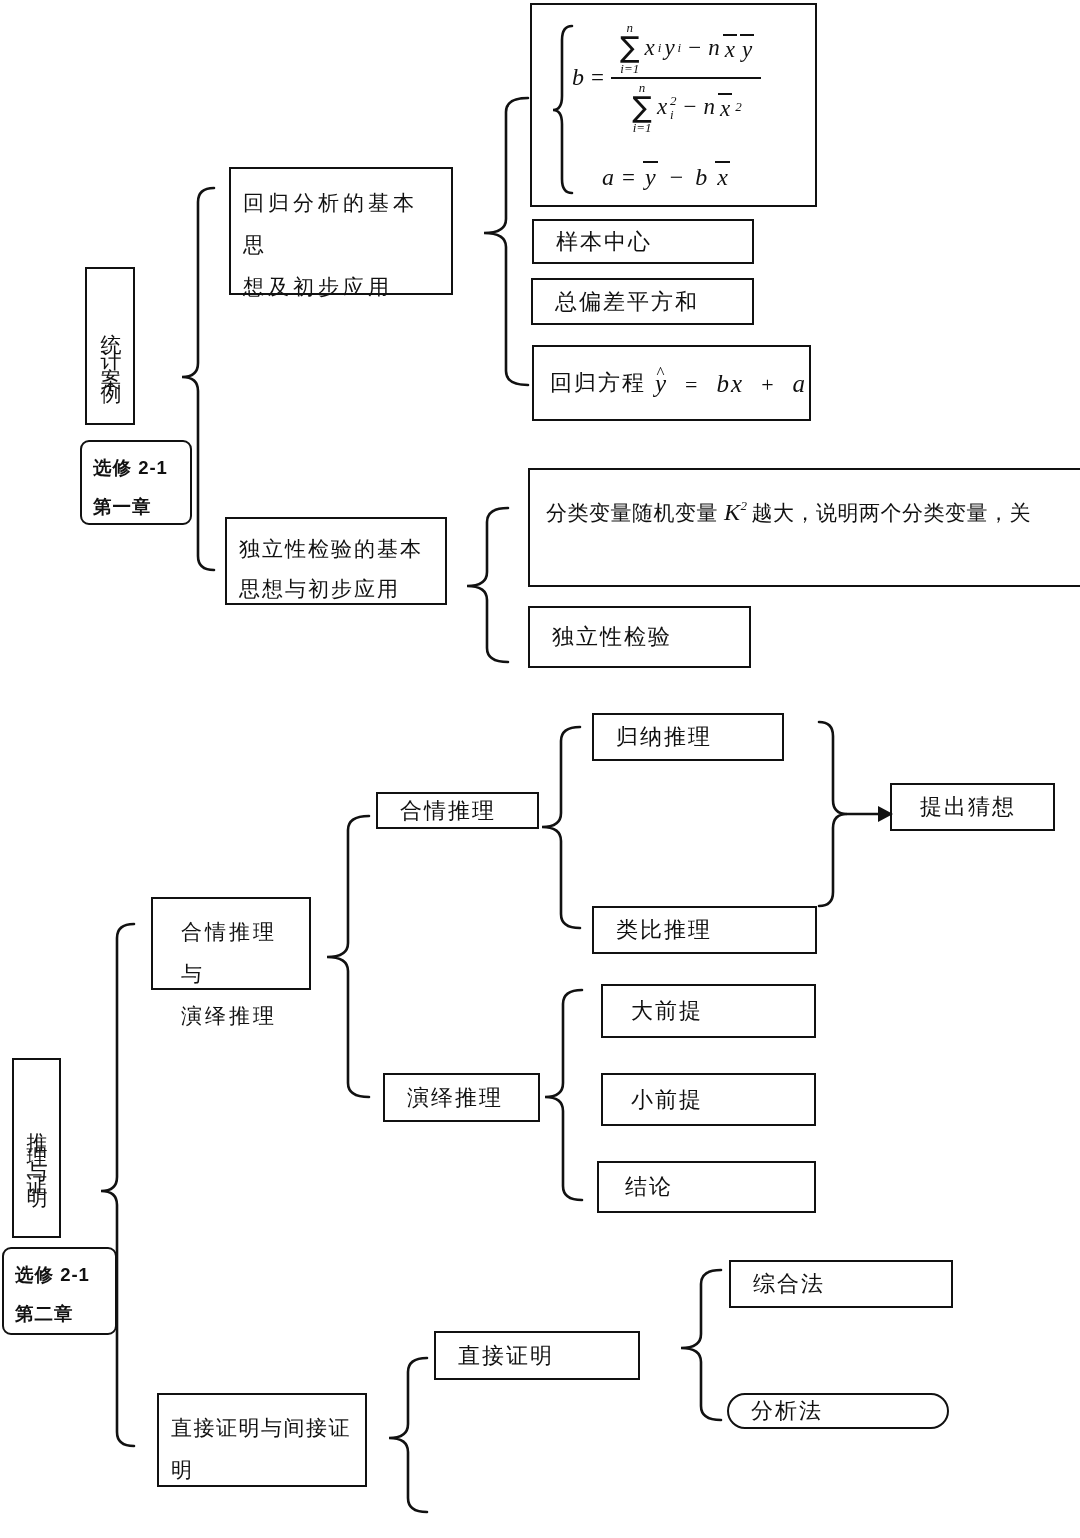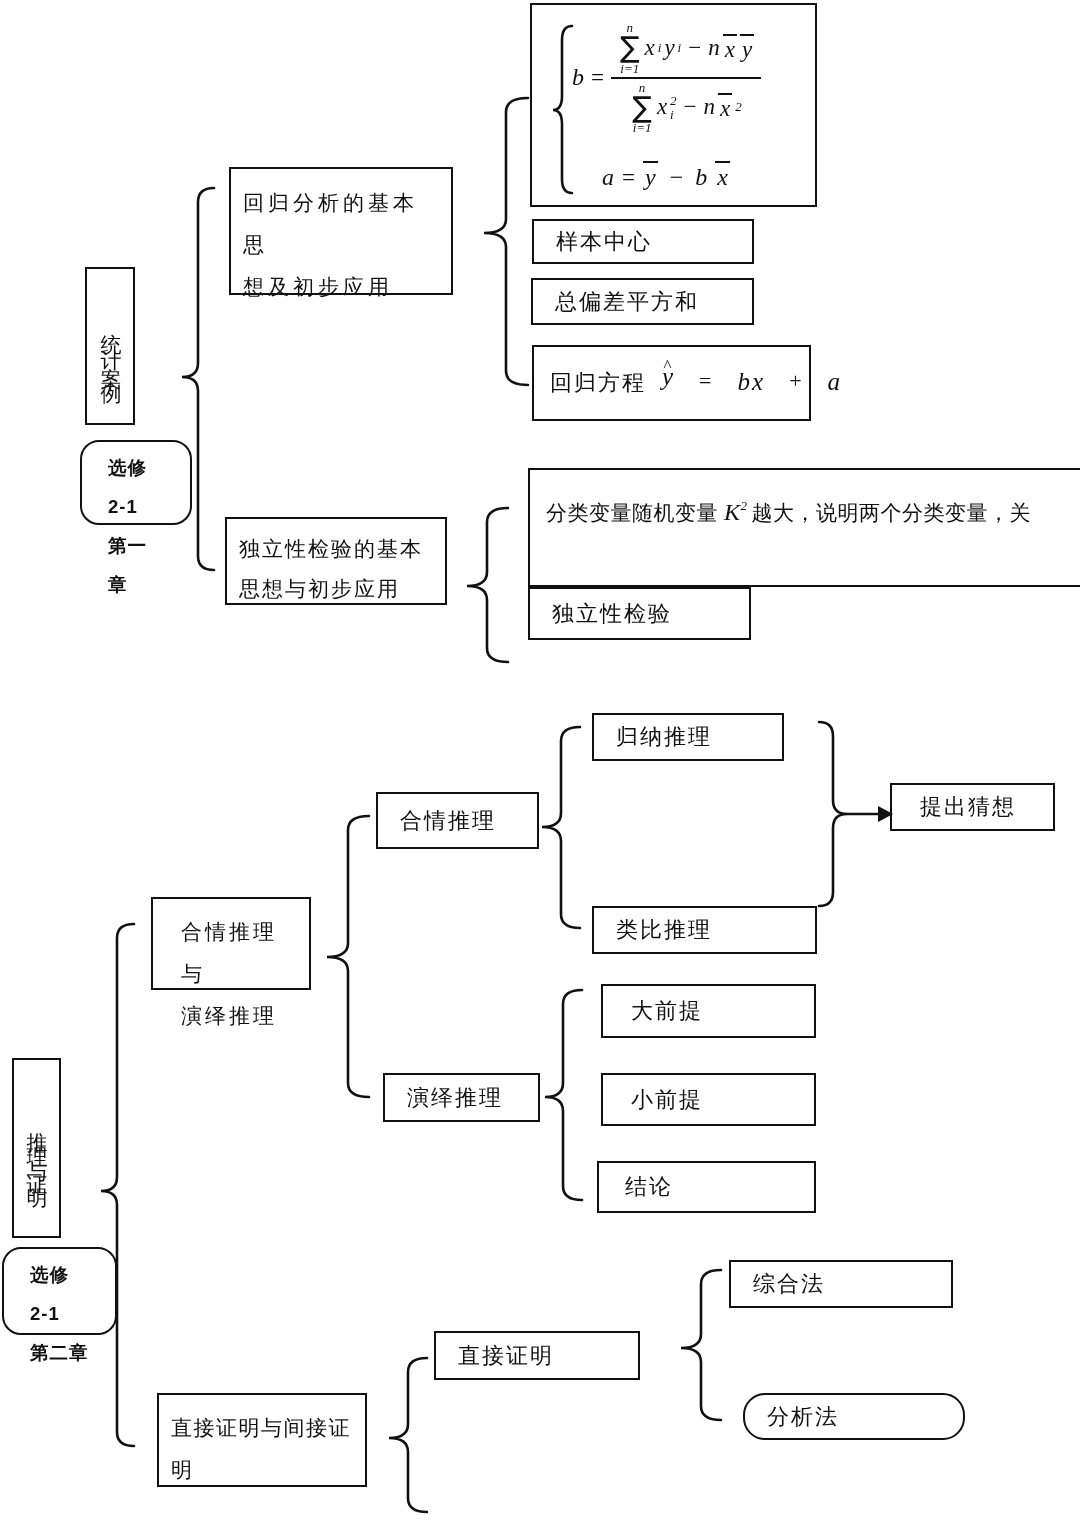--- a/index.html
+++ b/index.html
@@ -15,70 +15,70 @@
   .node{display:flex;align-items:center;padding-left:22px;letter-spacing:2px;white-space:nowrap;}
   
   .ml{display:block;padding:12px 12px;line-height:2.0;letter-spacing:3px;white-space:pre-line;font-size:21px;}
   
   .vlabel{
     writing-mode:vertical-rl;text-orientation:upright;
     text-align:center;font-size:21px;letter-spacing:17px;line-height:45px;padding-top:8px;
   }
   
   .chapter{
-    border-radius:19px;font-family:"Liberation Sans","DejaVu Sans",sans-serif;
-    font-weight:bold;font-size:18.5px;line-height:2.1;padding:7px 26px;
+    border-radius:9px;font-family:"Liberation Sans","DejaVu Sans",sans-serif;
+    font-weight:bold;font-size:18.5px;line-height:2.1;padding:7px 11px;
     letter-spacing:1px;white-space:pre-line;
   }
   
   #root1{left:85px;top:267px;width:50px;height:158px;}
   #chap1{left:80px;top:440px;width:112px;height:85px;}
   #b-regression{left:229px;top:167px;width:224px;height:128px;letter-spacing:4px;padding:13px 12px;}
   #b-formula{left:530px;top:3px;width:287px;height:204px;}
   #b-sample{left:532px;top:219px;width:222px;height:45px;}
   #b-totaldev{left:531px;top:278px;width:223px;height:47px;}
   #b-regeq{left:532px;top:345px;width:279px;height:76px;padding-left:16px;}
   #b-independence{left:225px;top:517px;width:222px;height:88px;letter-spacing:2px;line-height:1.9;padding:11px 12px;}
   #b-k2{left:528px;top:468px;width:640px;height:119px;padding:12px 16px;font-size:21px;line-height:47px;letter-spacing:0.5px;}
-  #b-indtest{left:528px;top:587px;width:223px;height:53px;text-align:center;}
+  #b-indtest{left:528px;top:606px;width:223px;height:62px;text-align:center;}
   #root2{left:12px;top:1058px;width:49px;height:180px;letter-spacing:14px;line-height:44px;padding-top:5px;}
   #chap2{left:2px;top:1247px;width:115px;height:88px;}
   #b-pd{left:151px;top:897px;width:160px;height:93px;padding-left:28px;}
-  #b-plausible{left:376px;top:792px;width:163px;height:57px;}
+  #b-plausible{left:376px;top:792px;width:163px;height:37px;}
   #b-inductive{left:592px;top:713px;width:192px;height:48px;}
   #b-analogical{left:592px;top:906px;width:225px;height:48px;}
   #b-conjecture{left:890px;top:783px;width:165px;height:48px;padding-left:28px;}
   #b-deductive{left:383px;top:1073px;width:157px;height:49px;}
   #b-major{left:601px;top:984px;width:215px;height:54px;padding-left:28px;}
   #b-minor{left:601px;top:1073px;width:215px;height:53px;padding-left:28px;}
   #b-conclusion{left:597px;top:1161px;width:219px;height:52px;padding-left:26px;}
   #b-di{left:157px;top:1393px;width:210px;height:94px;letter-spacing:1.5px;}
   #b-direct{left:434px;top:1331px;width:206px;height:49px;}
   #b-synthetic{left:729px;top:1260px;width:224px;height:48px;}
-  #b-analytic{left:743px;top:1393px;width:222px;height:47px;border-radius:22px;}
+  #b-analytic{left:727px;top:1393px;width:222px;height:36px;border-radius:22px;}
   #b-indirect{left:434px;top:1489px;width:206px;height:49px;padding-left:20px;letter-spacing:1px;}
   
   .f-b{position:absolute;left:40px;top:14px;display:flex;align-items:center;gap:7px;}
   .f-a{position:absolute;left:70px;top:156px;display:flex;align-items:baseline;gap:8px;font-size:24px;}
   .mi{font-style:italic;}
   .f-b > .mi, .f-a > .mi{font-size:24px;}
   .f-eq{font-size:23px;}
   .frac{display:inline-flex;flex-direction:column;align-items:center;}
   .fnum,.fden{display:flex;align-items:center;gap:3px;padding:2px 7px;font-size:23px;}
   .fnum{border-bottom:2.2px solid #111;}
   .sig{display:inline-flex;flex-direction:column;align-items:center;line-height:1;margin:0 2px;}
   .sig-top,.sig-bot{font-size:13px;font-style:italic;letter-spacing:0;}
   .sig-s{font-size:29px;line-height:0.95;font-family:"DejaVu Sans",sans-serif;}
   sub.fi{font-size:13px;font-style:italic;vertical-align:-5px;letter-spacing:0;}
   sup.fs{font-size:13px;font-style:italic;vertical-align:9px;letter-spacing:0;}
   .mo{margin:0 4px;}
   .bar{display:inline-block;border-top:2.2px solid #111;padding:1px 2px 0;line-height:1.1;font-style:italic;}
   .supsub{display:inline-flex;flex-direction:column;align-items:flex-start;font-size:13px;line-height:1.1;font-style:italic;transform:translateY(1px);}
   
-  .regeq-row{display:flex;align-items:flex-start;gap:16px;}
+  .regeq-row{display:flex;align-items:flex-end;gap:9px;}
   .regeq-prefix{letter-spacing:2px;}
   .hatstack{display:inline-flex;flex-direction:column;align-items:center;line-height:0.55;transform:translateY(-7px);}
   .hat{font-size:17px;font-style:normal;}
   .regeq-mi{font-style:italic;font-size:25px;}
   .regeq-op{margin:0 8px;font-size:22px;}
   
   .k2line{white-space:nowrap;}
   .k2k{font-size:24px;margin-left:6px;}
   sup.k2s{font-size:13px;font-style:italic;vertical-align:10px;margin-right:4px;}
   .credit{margin-left:22px;letter-spacing:1px;}

